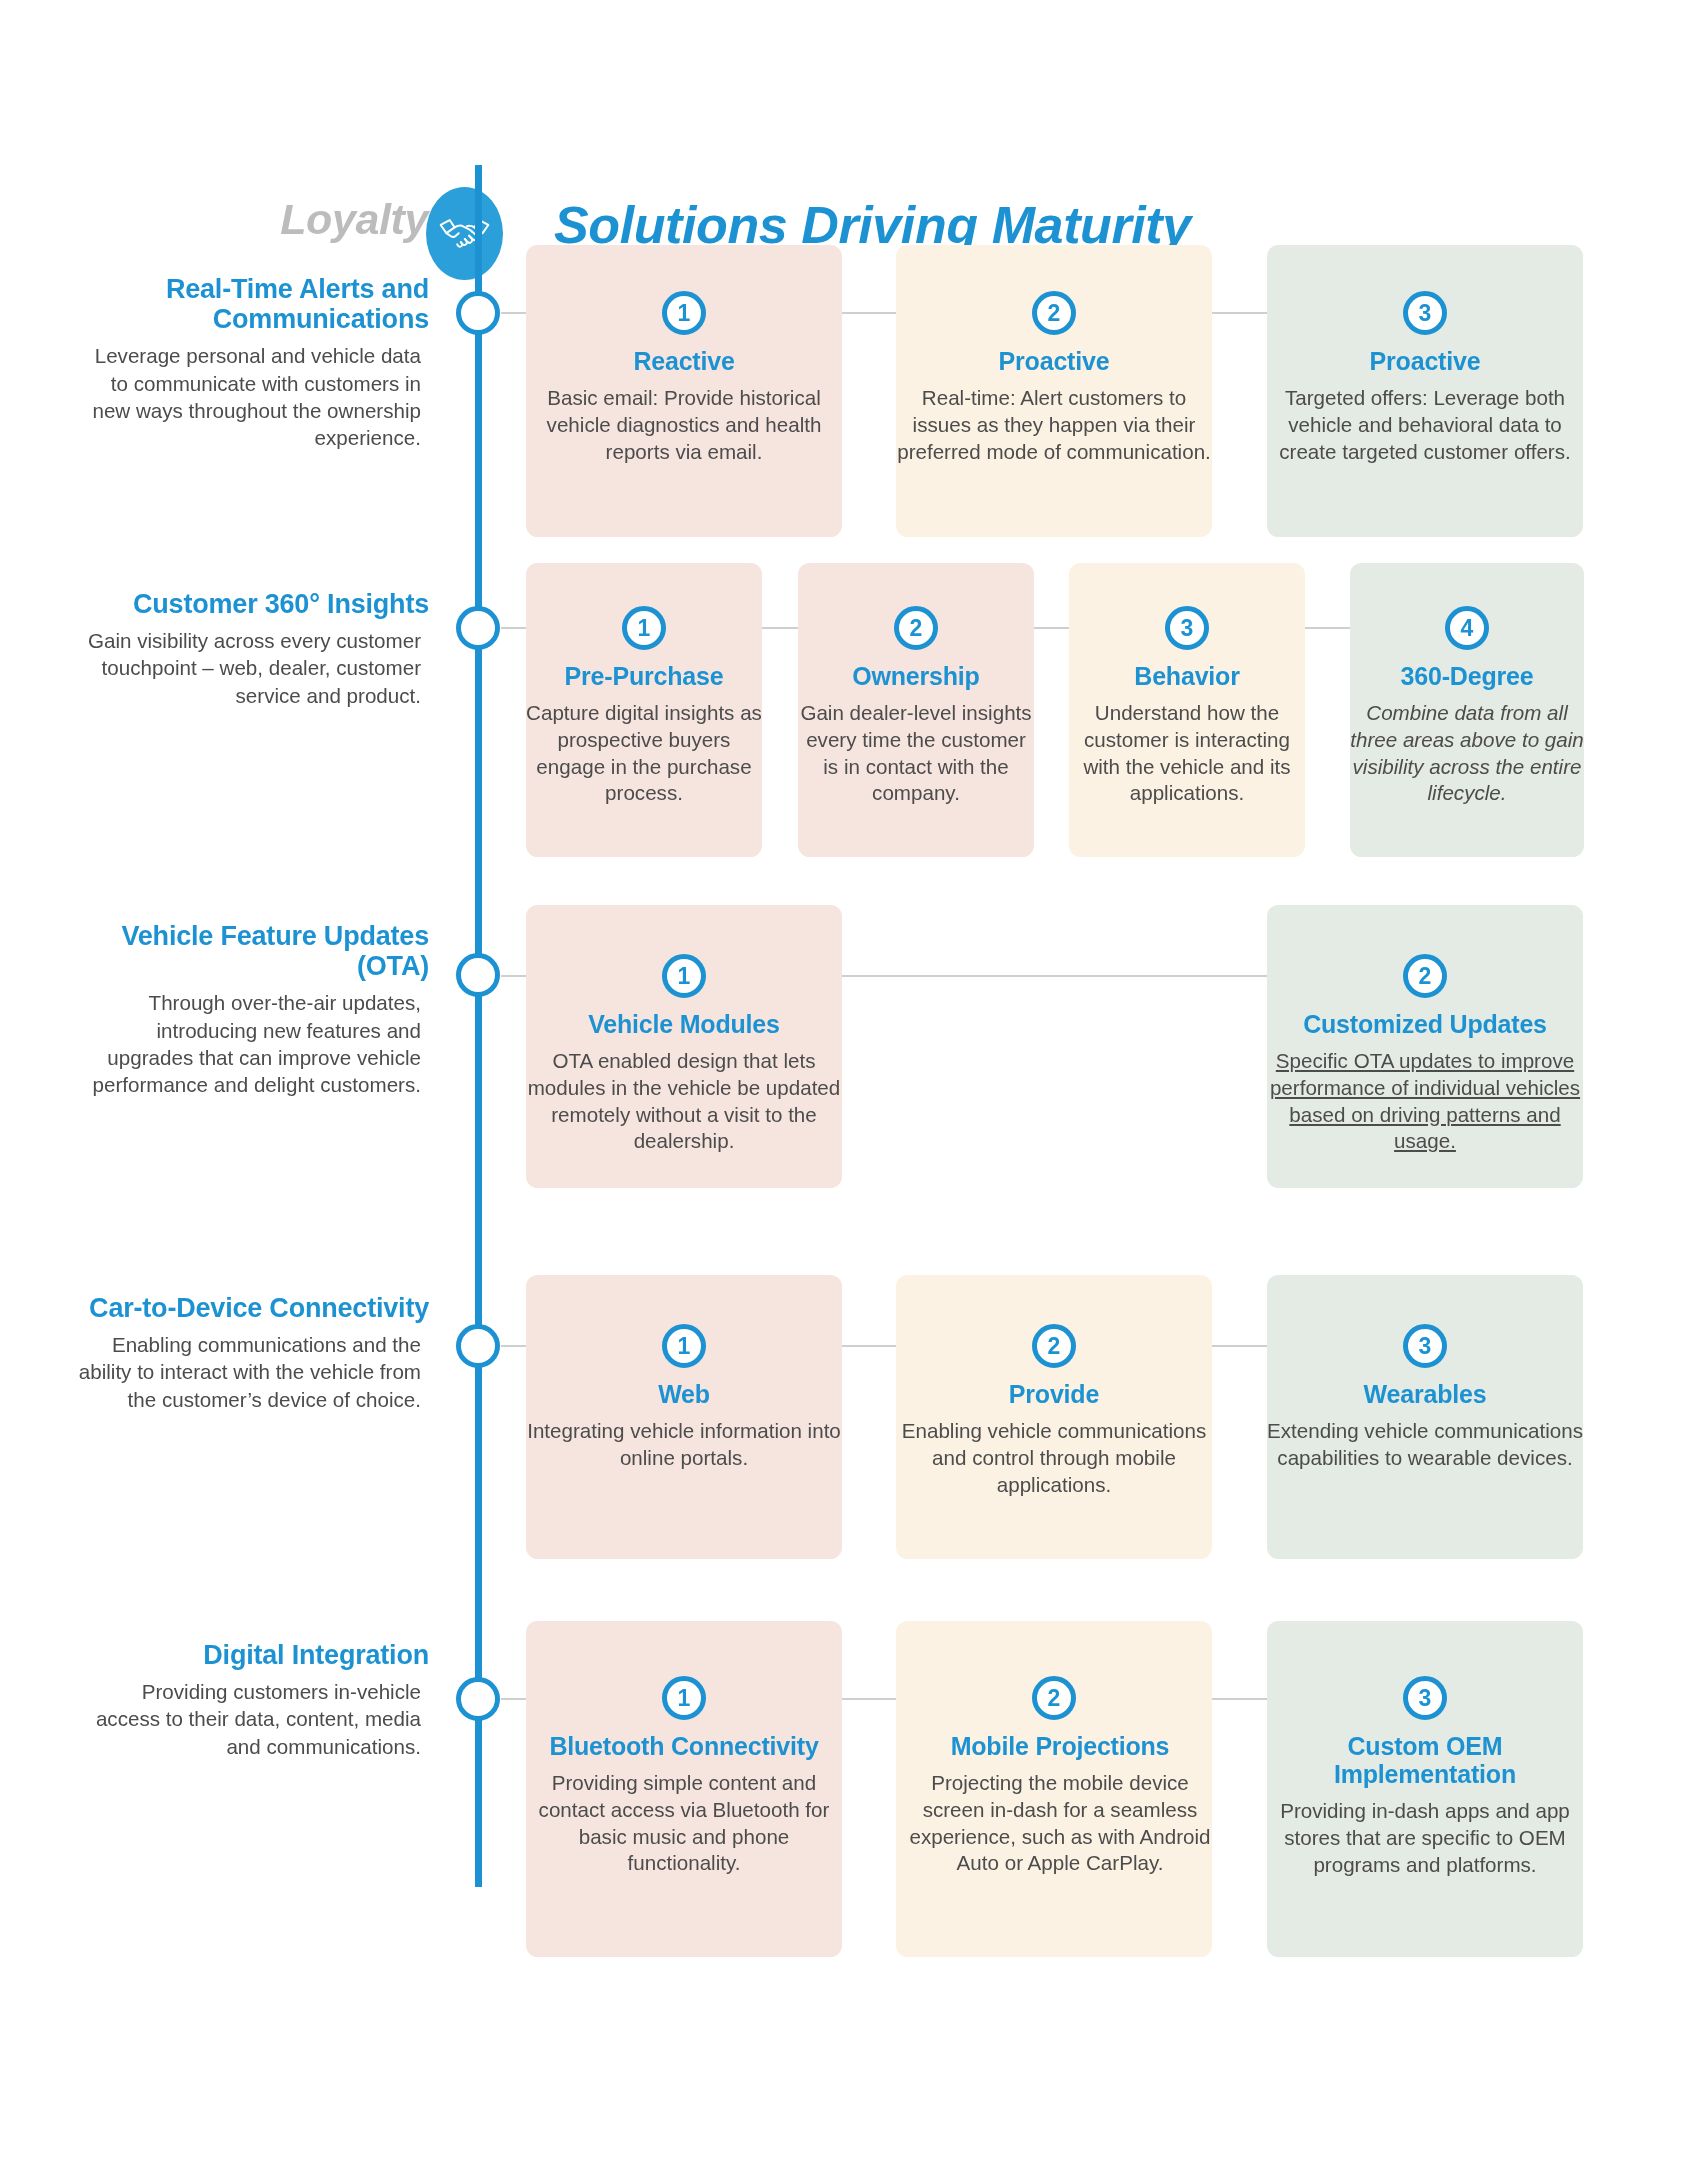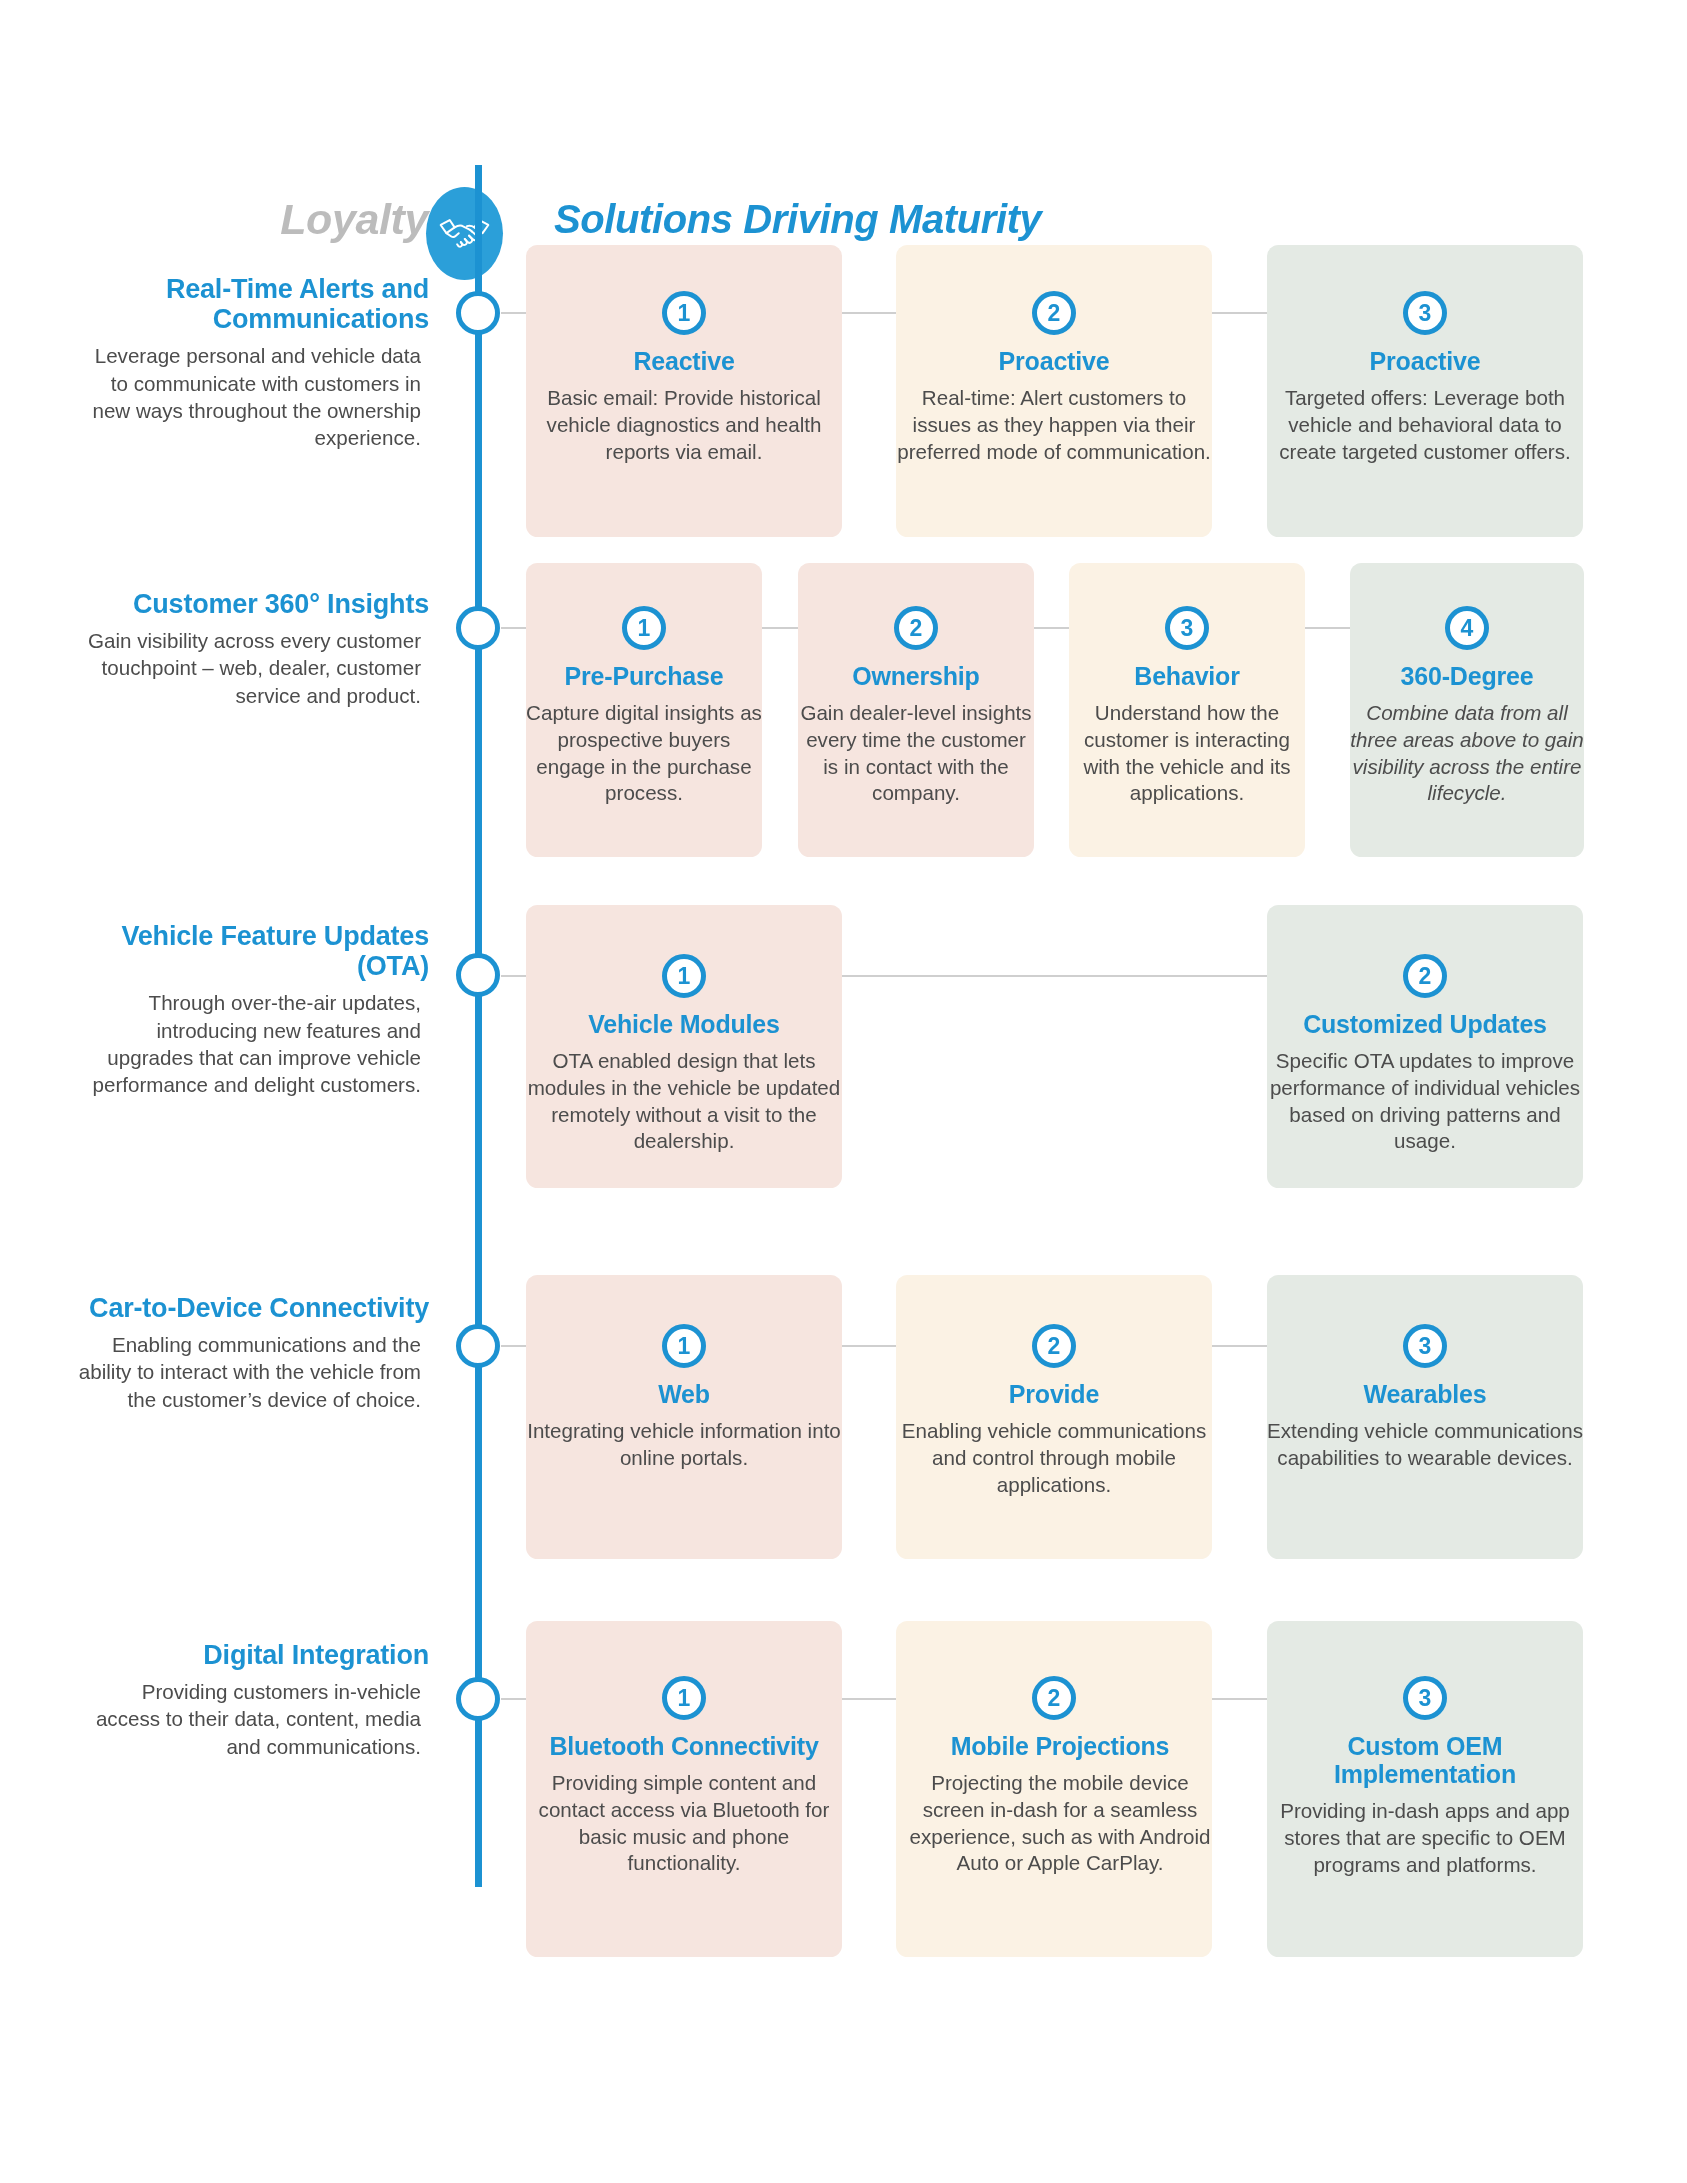--- a/index.html
+++ b/index.html
@@ -35,21 +35,21 @@
     left:426px; top:100px;
     width:77px; height:93px;
     border-radius:50%;
     background:#2b9fd9;
     display:flex;align-items:center;justify-content:center;
   }
   #logo-badge svg{display:block;}
   #header-title{
     position:absolute;
     left:554px; top:110px;
-    font-size:40px;
+    font-size:52px;
     font-style:italic;
     font-weight:bold;
     color:#1c92d2;
     letter-spacing:-0.4px;
     white-space:nowrap;
     line-height:1.1;
   }
 
   
   #spine{
@@ -242,21 +242,21 @@
       <div class="num-circle" style="top: 49px;">1</div>
       <div style="position: absolute; left: 0px; right: 0px; top: 105px;">
         <div class="card-title">Vehicle Modules</div>
         <div class="card-desc" style="margin-top: 10px;">OTA enabled design that lets modules in the vehicle be updated remotely without a visit to the dealership.</div>
       </div>
     </div>
     <div class="card c-green" style="left: 1267px; top: 905px; width: 316px; height: 283px;">
       <div class="num-circle" style="top: 49px;">2</div>
       <div style="position: absolute; left: 0px; right: 0px; top: 105px;">
         <div class="card-title">Customized Updates</div>
-        <div class="card-desc" style="margin-top: 10px;">Specific OTA updates to improve performance of individual vehicles based on driving patterns and usage.</div>
+        <div class="card-desc" style="margin-top: 10px; text-decoration: underline;">Specific OTA updates to improve performance of individual vehicles based on driving patterns and usage.</div>
       </div>
     </div>
     <div class="connector" style="top: 1345px; width: 924px;"></div>
     <div class="node" style="top: 1324px;"></div>
     <div class="row-label" style="top: 1293px;">
       <div class="row-title">Car-to-Device Connectivity</div>
       <div class="row-desc">Enabling communications and the ability to interact with the vehicle from the customer’s device of choice.</div>
     </div>
     <div class="card c-pink" style="left: 526px; top: 1275px; width: 316px; height: 284px;">
       <div class="num-circle" style="top: 49px;">1</div>

